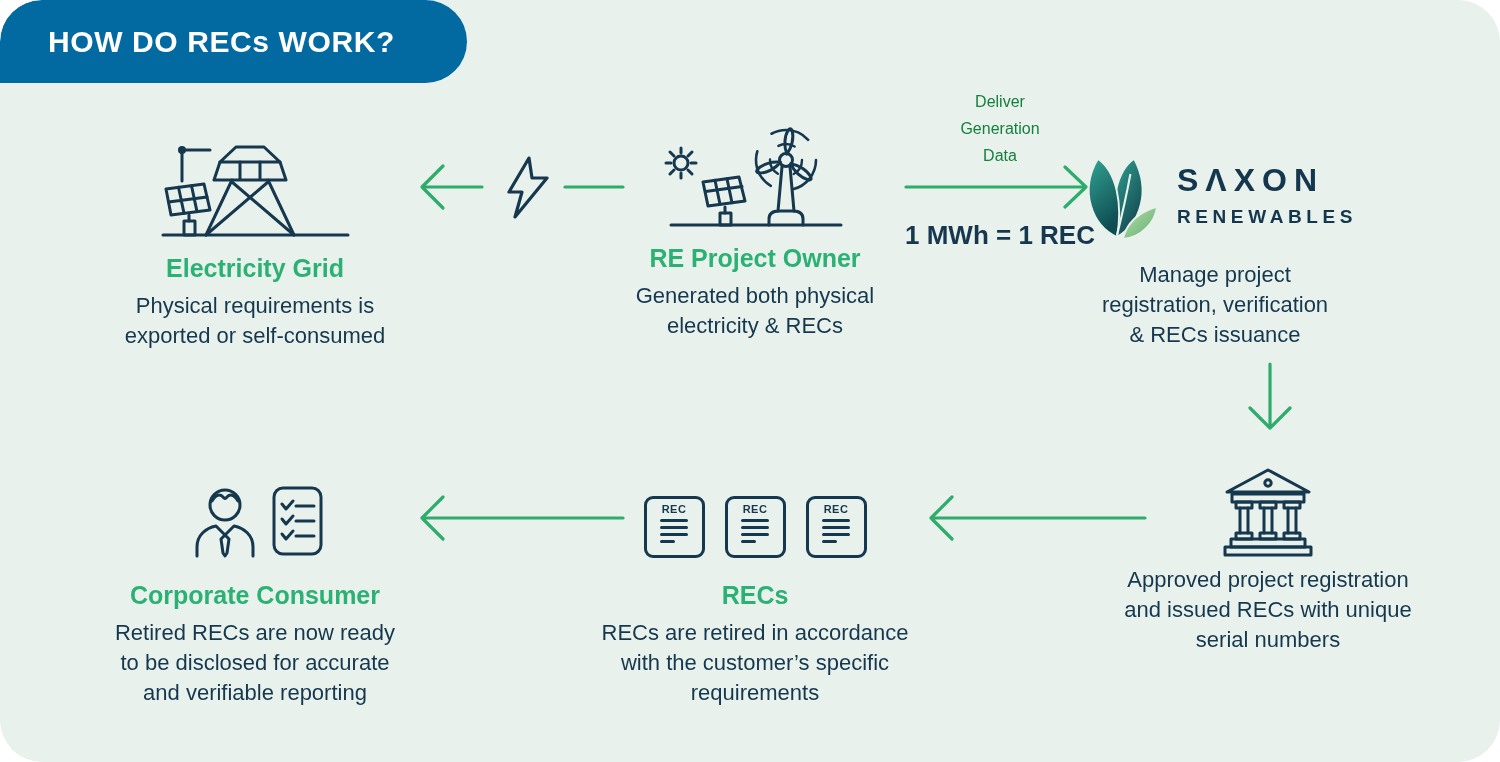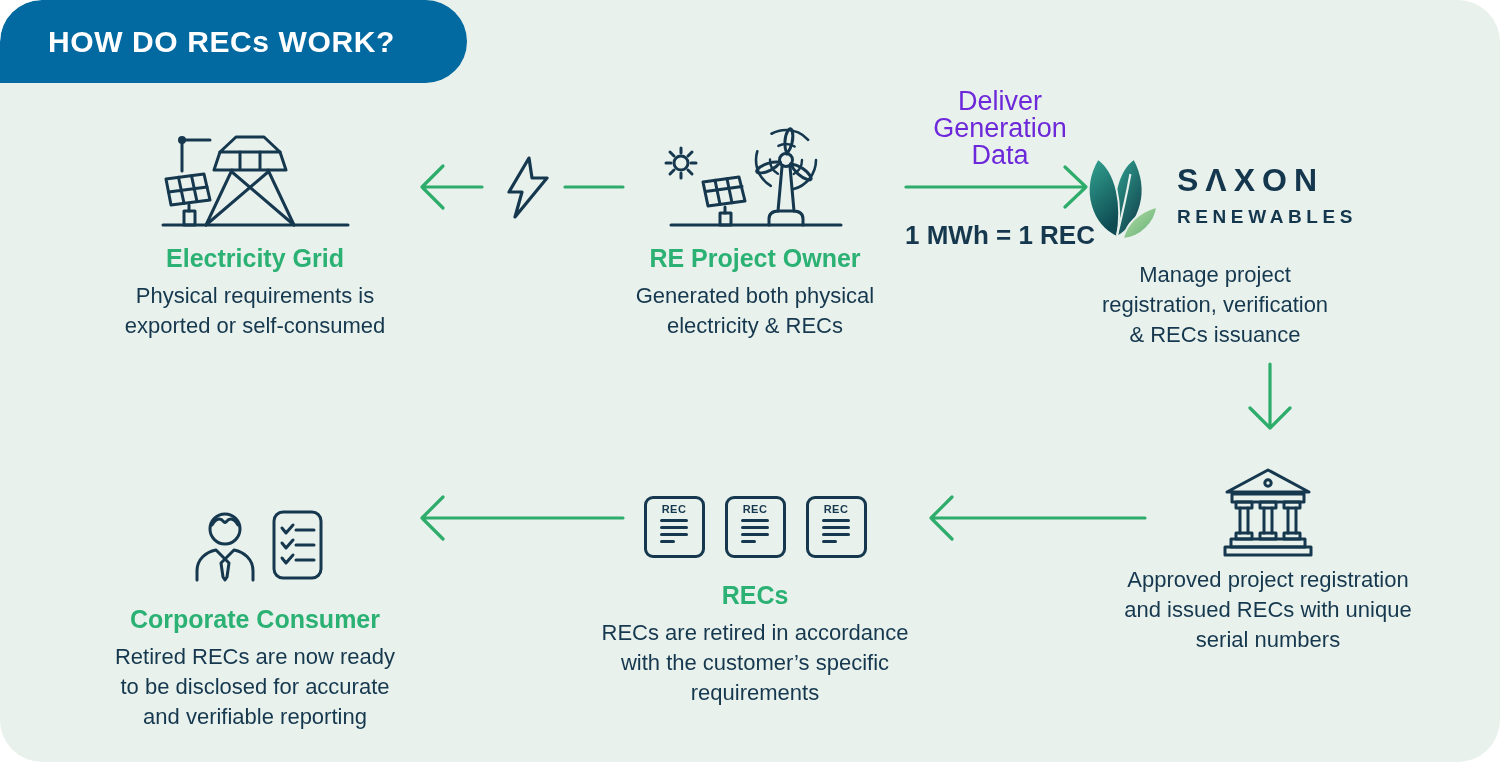--- a/index.html
+++ b/index.html
@@ -16,21 +16,21 @@
   .badge-title{ color:#ffffff; font-weight:700; font-size:30px; letter-spacing:0.6px; }
   .node{ position:absolute; width:360px; text-align:center; }
   .icon-box{ display:flex; align-items:flex-end; justify-content:center; height:104px; }
   .node.bottom .icon-box{ height:96px; }
   .node-title{ color:#2bb173; font-weight:700; font-size:25px; line-height:31px; margin-top:11px; }
   .node.bottom .node-title{ margin-top:22px; }
   .node-desc{ color:#16384e; font-size:22px; line-height:30px; white-space:pre-line; margin-top:7px; }
   .arrow{ position:absolute; }
   .deliver-label{
     position:absolute; left:900px; top:88px; width:200px; text-align:center;
-    color:#6d28d9; font-size:27px; line-height:27px; white-space:pre-line;
+    color:#15803d; font-size:16px; line-height:27px; white-space:pre-line;
   }
   .conversion{
     position:absolute; left:880px; top:220px; width:240px; text-align:center;
     color:#16384e; font-weight:700; font-size:26px;
   }
   .logo-row{ display:flex; align-items:center; justify-content:center; gap:16px; height:100px; }
   .wordmark{ text-align:left; }
   .logo-name{ color:#14374e; font-weight:700; font-size:32px; letter-spacing:7px; line-height:32px; }
   .logo-sub{ color:#14374e; font-weight:700; font-size:19px; letter-spacing:4.6px; margin-top:10px; }
   .docs-row{ display:flex; justify-content:center; align-items:flex-end; gap:20px; }
@@ -47,21 +47,21 @@
 </style>
 </head>
 <body>
 
 <div class="canvas">
 
   <div class="badge">
     <span class="badge-title">HOW DO RECs WORK?</span>
   </div>
 
-  <div class="node" style="left:75px; top:128px;">
+  <div class="node" style="left:75px; top:138px;">
     <div class="icon-box">
       <svg class="line-art" width="195" height="105" viewBox="0 0 195 105">
         <path d="M5,98 H190"></path>
         <circle cx="24" cy="13" r="4" fill="#16384e" stroke="none"></circle>
         <path d="M24,13 V44 M24,13 H52"></path>
         <path d="M8,52 L46,47 L52,73 L13,78 Z"></path>
         <path d="M20.5,50.3 L26,76.3 M33.5,48.7 L39,74.6 M10.5,65 L49,60"></path>
         <path d="M31,78 V84"></path>
         <rect x="26" y="84" width="11" height="14"></rect>
         <path d="M78,10 H106 M78,10 L62,25 M106,10 L122,25 M62,25 H122"></path>
@@ -215,21 +215,21 @@
     <div class="node-title">RECs</div>
     <div class="node-desc">RECs are retired in accordance
 with the customer’s specific
 requirements</div>
   </div>
 
   <svg class="arrow green-arrow" style="left:410px; top:494px;" width="220" height="48" viewBox="0 0 220 48">
     <path d="M33,3 L12,24 L33,45 M12,24 H213"></path>
   </svg>
 
-  <div class="node bottom" style="left:75px; top:486px;text-align:center;">
+  <div class="node bottom" style="left:75px; top:462px;text-align:center;">
     <div class="icon-box">
       <svg class="line-art" width="135" height="75" viewBox="0 0 135 75">
         <circle cx="37" cy="22" r="15"></circle>
         <path d="M24,18 Q30,8 36,15 Q37,16 38,15 Q44,8 50,18"></path>
         <path d="M9,73 V64 C9,52 18,45 28,43 L37,52 L46,43 C56,45 65,52 65,64 V73"></path>
         <path d="M37,52 L41,56 L39,70 L37,73 L35,70 L33,56 Z"></path>
         <rect x="86" y="5" width="47" height="66" rx="9"></rect>
         <path d="M94,21 l4,5 l7,-8 M108,23 H126"></path>
         <path d="M94,36 l4,5 l7,-8 M108,38 H126"></path>
         <path d="M94,51 l4,5 l7,-8 M108,53 H126"></path>

